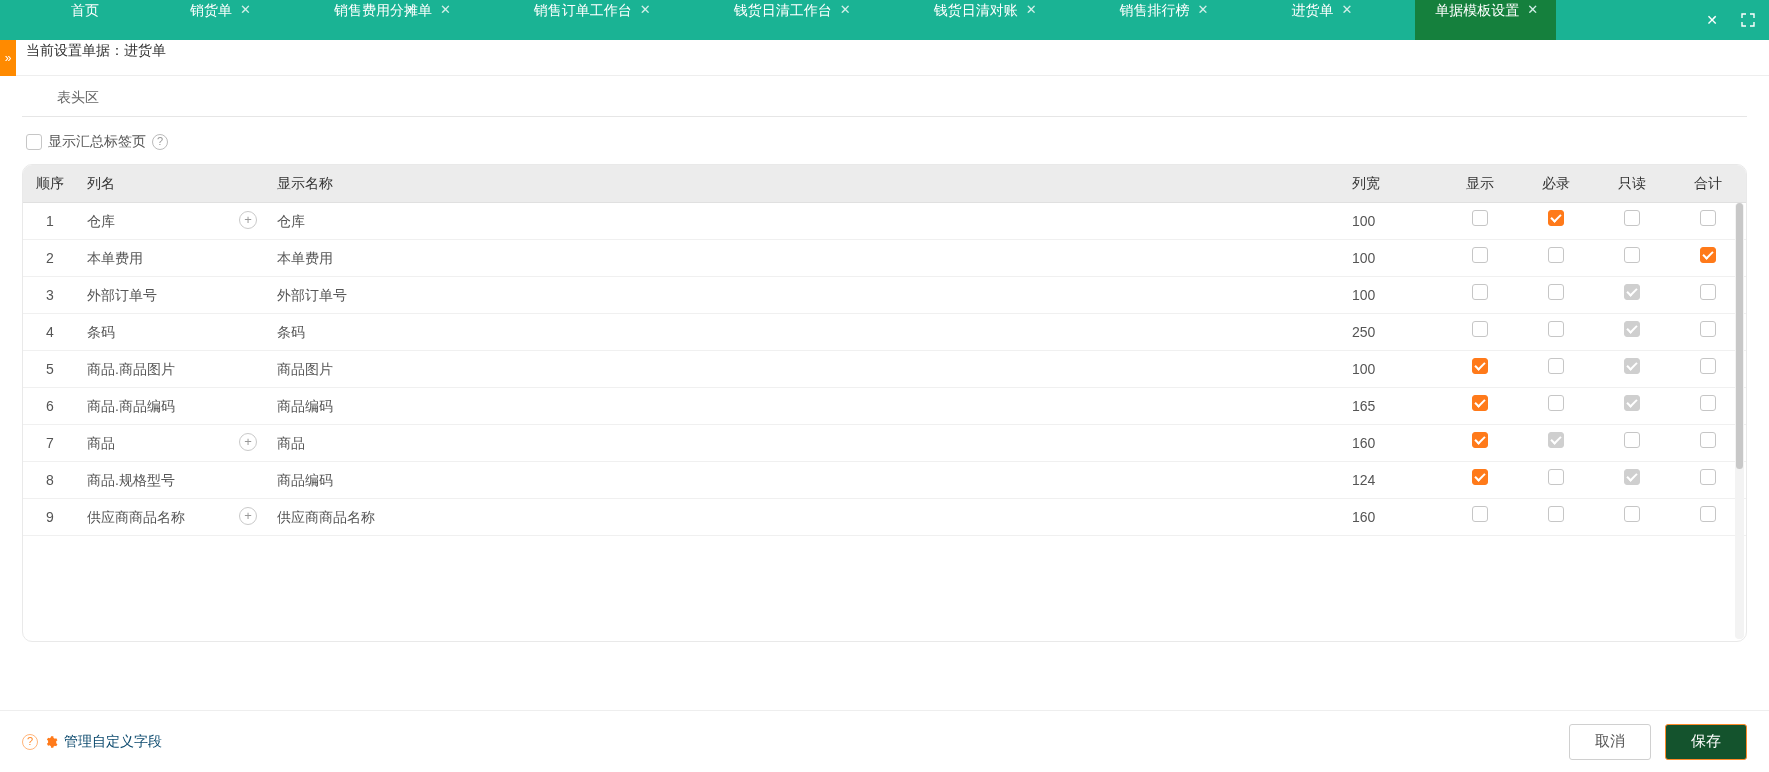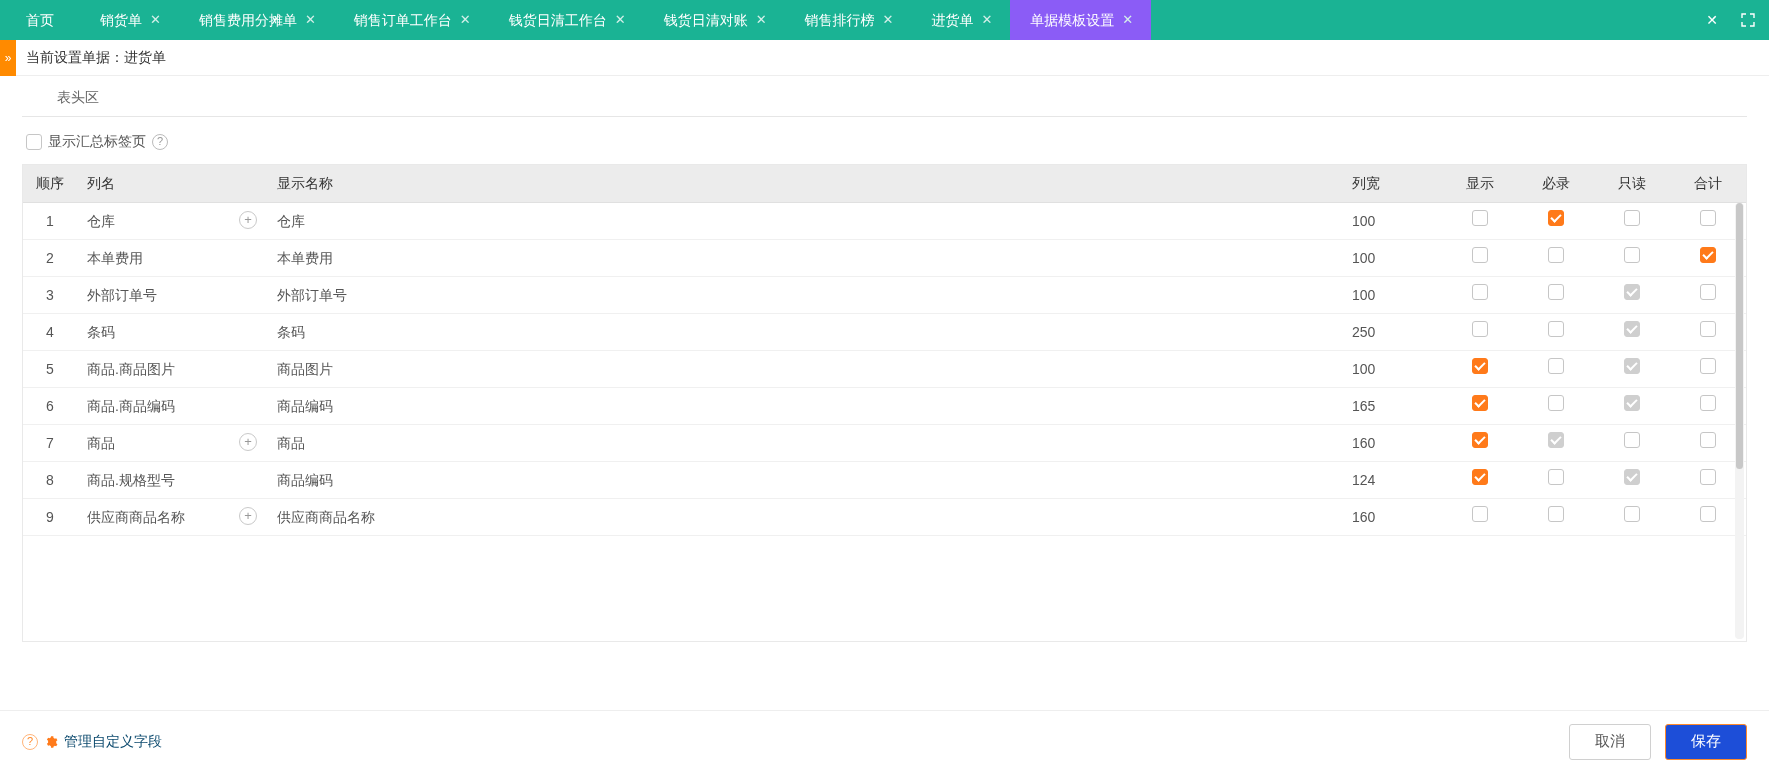--- a/index.html
+++ b/index.html
@@ -1,53 +1,53 @@
 <!DOCTYPE html>
 <html><head>
 <meta charset="utf-8">
 <style>
   * { box-sizing:border-box; margin:0; padding:0; }
   body { font:13px/1.5 "Microsoft YaHei","PingFang SC",Arial,sans-serif; color:#333; background:#fff; width:1769px; height:772px; overflow:hidden; position:relative; }
 
   
   .tabbar { height:40px; background:#1ab394; display:flex; color:#fff; align-items:stretch; }
-  .tab { display:flex; align-items:center; padding:0 18px 0 20px; font-size:14px; cursor:pointer; position:relative; }
+  .tab { display:flex; padding:0 18px 0 20px; font-size:14px; cursor:pointer; position:relative;margin-left:45px; }
   .tab.home { padding:0 26px; }
-  .tab.active { background:#8b5cf6;font-family:Liberation Serif, serif; }
+  .tab.active { background:#15803d;font-family:Liberation Serif, serif; }
   .tab .close { margin-left:8px; font-size:13px; color:#d5f0ea; cursor:pointer; }
   .tabbar-spacer { flex:1; }
   .tabbar-right { display:flex; align-items:center; gap:18px; padding:0 14px; }
   .ico-btn { width:22px; height:22px; display:flex; align-items:center; justify-content:center; cursor:pointer; }
   .ico-close::before { content:"✕"; color:#fff; font-size:14px; }
   .ico-full { display:flex; width:14px; height:14px; }
   .ico-full svg { width:14px; height:14px; }
 
   
-  .crumb-wrap { height:36px; display:flex; align-items:center; border-bottom:1px solid #eee; background:#fff; }
+  .crumb-wrap { height:36px; display:flex; align-items:flex-start; border-bottom:1px solid #eee; background:#fff; }
   .crumb-toggle { width:16px; height:36px; background:#ff8a00; display:flex; align-items:center; justify-content:center; color:#fff; cursor:pointer; }
   .crumb-toggle::before{ content:"»"; font-size:12px; }
   .crumb-text { padding-left:10px; font-size:14px; color:#333; }
 
   
   .section-tabs { display:flex; padding-left:34px; height:40px; align-items:flex-end; }
   .sec-tab { padding:10px 22px 9px; font-size:14px; color:#666; border:1px solid transparent; border-bottom:none; cursor:pointer; position:relative; top:1px; }
   .sec-tab.active { color:#ff7a1a; border-color:#e6e6e6; background:#fff; }
   .section-tabs-border { border-bottom:1px solid #e6e6e6; margin:0 22px; }
 
   
   .opt-row { padding:14px 0 12px 26px; display:flex; align-items:center; gap:6px; font-size:14px; color:#555; }
   .chk { appearance:none; width:16px; height:16px; border:1px solid #c6c6c6; border-radius:3px; background:#fff; position:relative; cursor:pointer; }
   .chk:checked { background:#ff7a1a; border-color:#ff7a1a; }
   .chk:checked::after{ content:""; position:absolute; left:4px; top:1px; width:4px; height:8px; border:2px solid #fff; border-top:none; border-left:none; transform:rotate(45deg); }
   .chk:disabled { background:#f2f2f2; }
   .chk:checked:disabled { background:#cfcfcf; border-color:#cfcfcf; }
   .help { width:16px; height:16px; border:1px solid #bbb; border-radius:50%; font-size:11px; color:#999; display:flex; align-items:center; justify-content:center; cursor:pointer; }
 
   
-  .tbl-wrap { margin:0 22px; border:1px solid #e9e9e9; border-radius:0; height:478px; overflow:hidden; position:relative; }
+  .tbl-wrap { margin:0 22px; border:1px solid #e9e9e9; border-radius:10px; height:478px; overflow:hidden; position:relative; }
   .tbl-scroll { height:100%; overflow-y:auto; }
   table { width:100%; border-collapse:collapse; font-size:14px; }
   thead th { background:#ececec; font-weight:500; color:#333; text-align:left; padding:8px 10px; border-bottom:1px solid #e0e0e0; position:sticky; top:0; }
   tbody td { padding:7px 10px; border-bottom:1px solid #f0f0f0; color:#555; }
 
   col.c-seq{width:54px;} col.c-name{width:190px;} col.c-disp{width:auto;} col.c-w{width:100px;}
   col.c-show{width:76px;} col.c-req{width:76px;} col.c-ro{width:76px;} col.c-sum{width:76px;}
   th.center,td.center{text-align:center;}
 
   .plus-btn { display:inline-flex; width:18px; height:18px; border:1px solid #c9c9c9; border-radius:50%; align-items:center; justify-content:center; color:#999; font-size:13px; cursor:pointer; float:right; }
@@ -58,21 +58,21 @@
 
   
   .footer { position:absolute; left:0; right:0; bottom:0; height:62px; border-top:1px solid #eee; display:flex; align-items:center; padding:0 22px; background:#fff; }
   .footer-left { display:flex; align-items:center; gap:6px; color:#ff7a1a; font-size:14px; }
   .footer-left .help{ border-color:#ffb57a; color:#ff8a2a; }
   .gear { width:14px; height:14px; display:inline-flex; }
   .gear svg{width:14px;height:14px;fill:#ff7a1a;}
   .footer-spacer{flex:1;}
   .btn { min-width:82px; height:36px; border-radius:3px; border:1px solid #d0d0d0; background:#fff; font-size:15px; color:#555; cursor:pointer; }
   .btn+.btn{ margin-left:14px;}
-  .btn.primary{ background:#1d4ed8; border-color:#ff8a2a; color:#fff; }
+  .btn.primary{ background:#14532d; border-color:#ff8a2a; color:#fff; }
 
   
   .tbl-scroll::-webkit-scrollbar{width:0;}
 </style>
 </head>
 <body>
 
 <div class="tabbar" id="tabbar">
   <div class="tab home">
       <span>首页</span>

